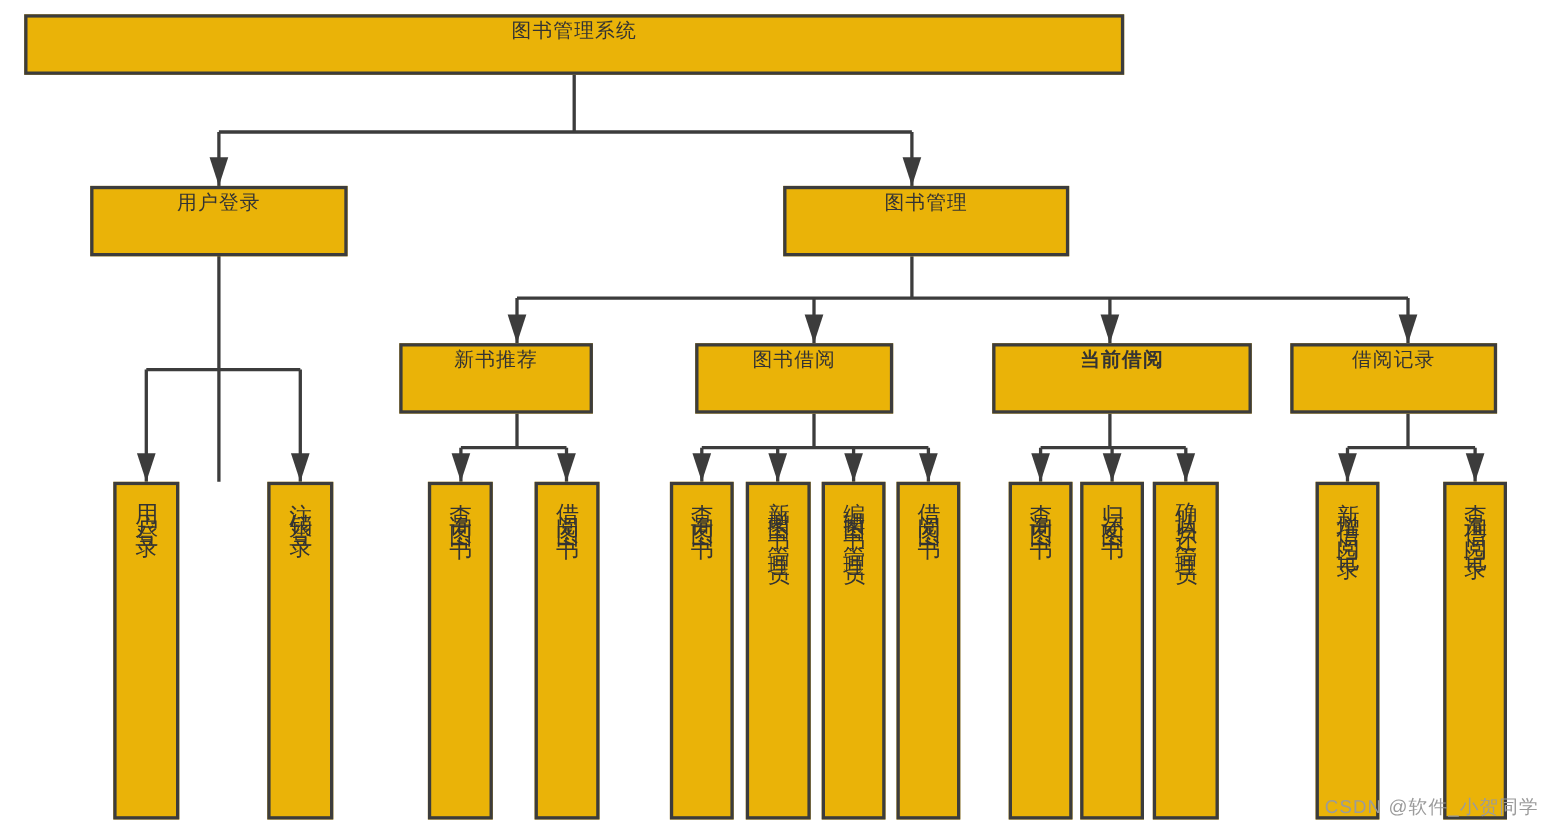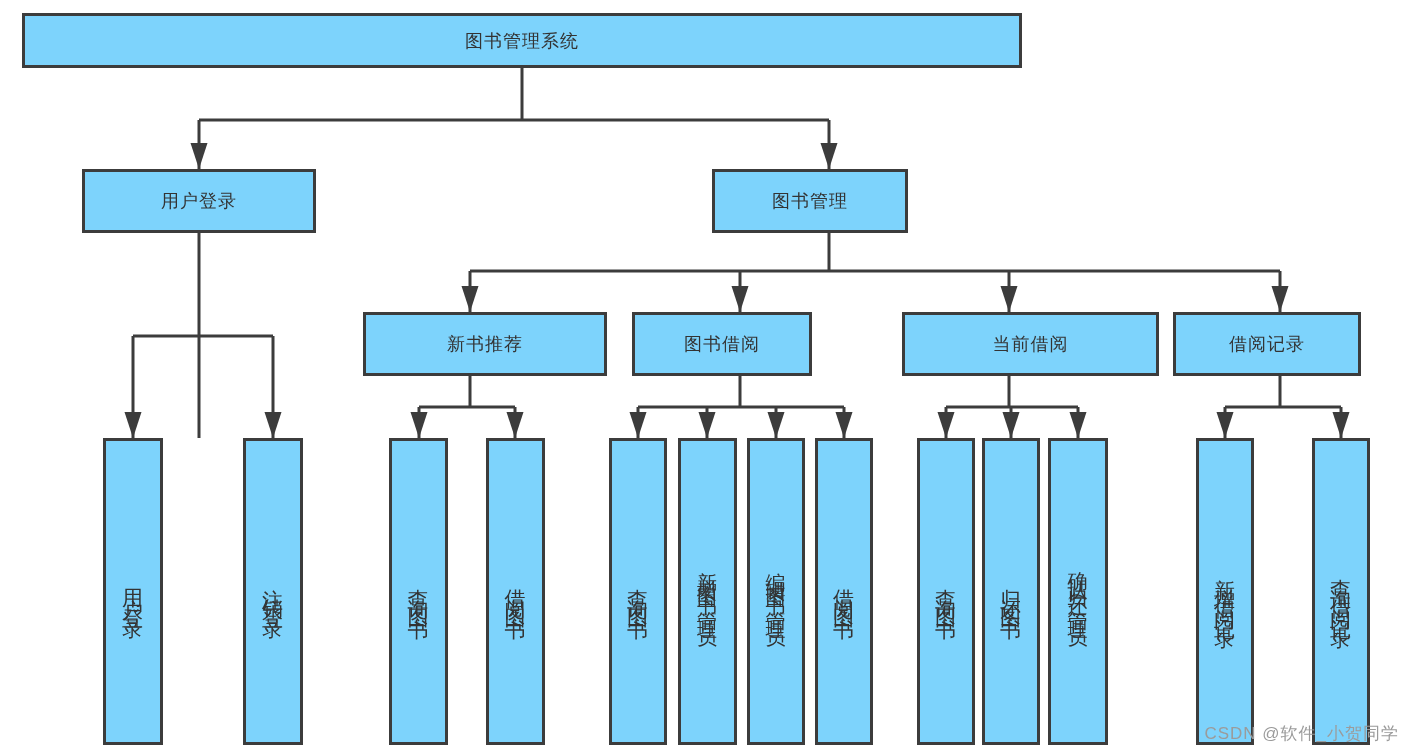--- a/index.html
+++ b/index.html
@@ -16,23 +16,22 @@
     overflow:hidden;
   }
   #connectors{
     position:absolute;left:0;top:0;width:1405px;height:747px;
     pointer-events:none;
   }
   .node{
     position:absolute;
     box-sizing:border-box;
     border:3px solid var(--line);
-    background:#7dd3fc;
+    background:#eab308;
     display:flex;
-    align-items:center;
     justify-content:center;
     color:var(--text);
   }
   .h-node{
     font-size:18px;
     letter-spacing:1px;
   }
   .root-node{
     font-size:18px;
   }
@@ -96,31 +95,31 @@
       </g>
   </svg>
 
   <div class="node h-node root-node" style="left:22px;top:13px;width:1000px;height:55px;">
     <span>图书管理系统</span>
   </div>
 
   <div class="node h-node" style="left:82px;top:169px;width:234px;height:64px;">
     <span>用户登录</span>
   </div>
-  <div class="node h-node" style="left:712px;top:169px;width:196px;height:64px;">
+  <div class="node h-node" style="left:712px;top:169px;width:260px;height:64px;">
     <span>图书管理</span>
   </div>
 
-  <div class="node h-node" style="left:363px;top:312px;width:244px;height:64px;">
+  <div class="node h-node" style="left:363px;top:312px;width:176px;height:64px;">
     <span>新书推荐</span>
   </div>
   <div class="node h-node" style="left:632px;top:312px;width:180px;height:64px;">
     <span>图书借阅</span>
   </div>
-  <div class="node h-node" style="left:902px;top:312px;width:257px;height:64px;">
+  <div class="node h-node" style="left:902px;top:312px;width:236px;height:64px;font-weight:bold;">
     <span>当前借阅</span>
   </div>
   <div class="node h-node" style="left:1173px;top:312px;width:188px;height:64px;">
     <span>借阅记录</span>
   </div>
 
   <div class="node v-node" style="left:103px;top:438px;width:60px;height:307px;">
     <span class="v-label">用户登录</span>
   </div>
   <div class="node v-node" style="left:243px;top:438px;width:60px;height:307px;">

